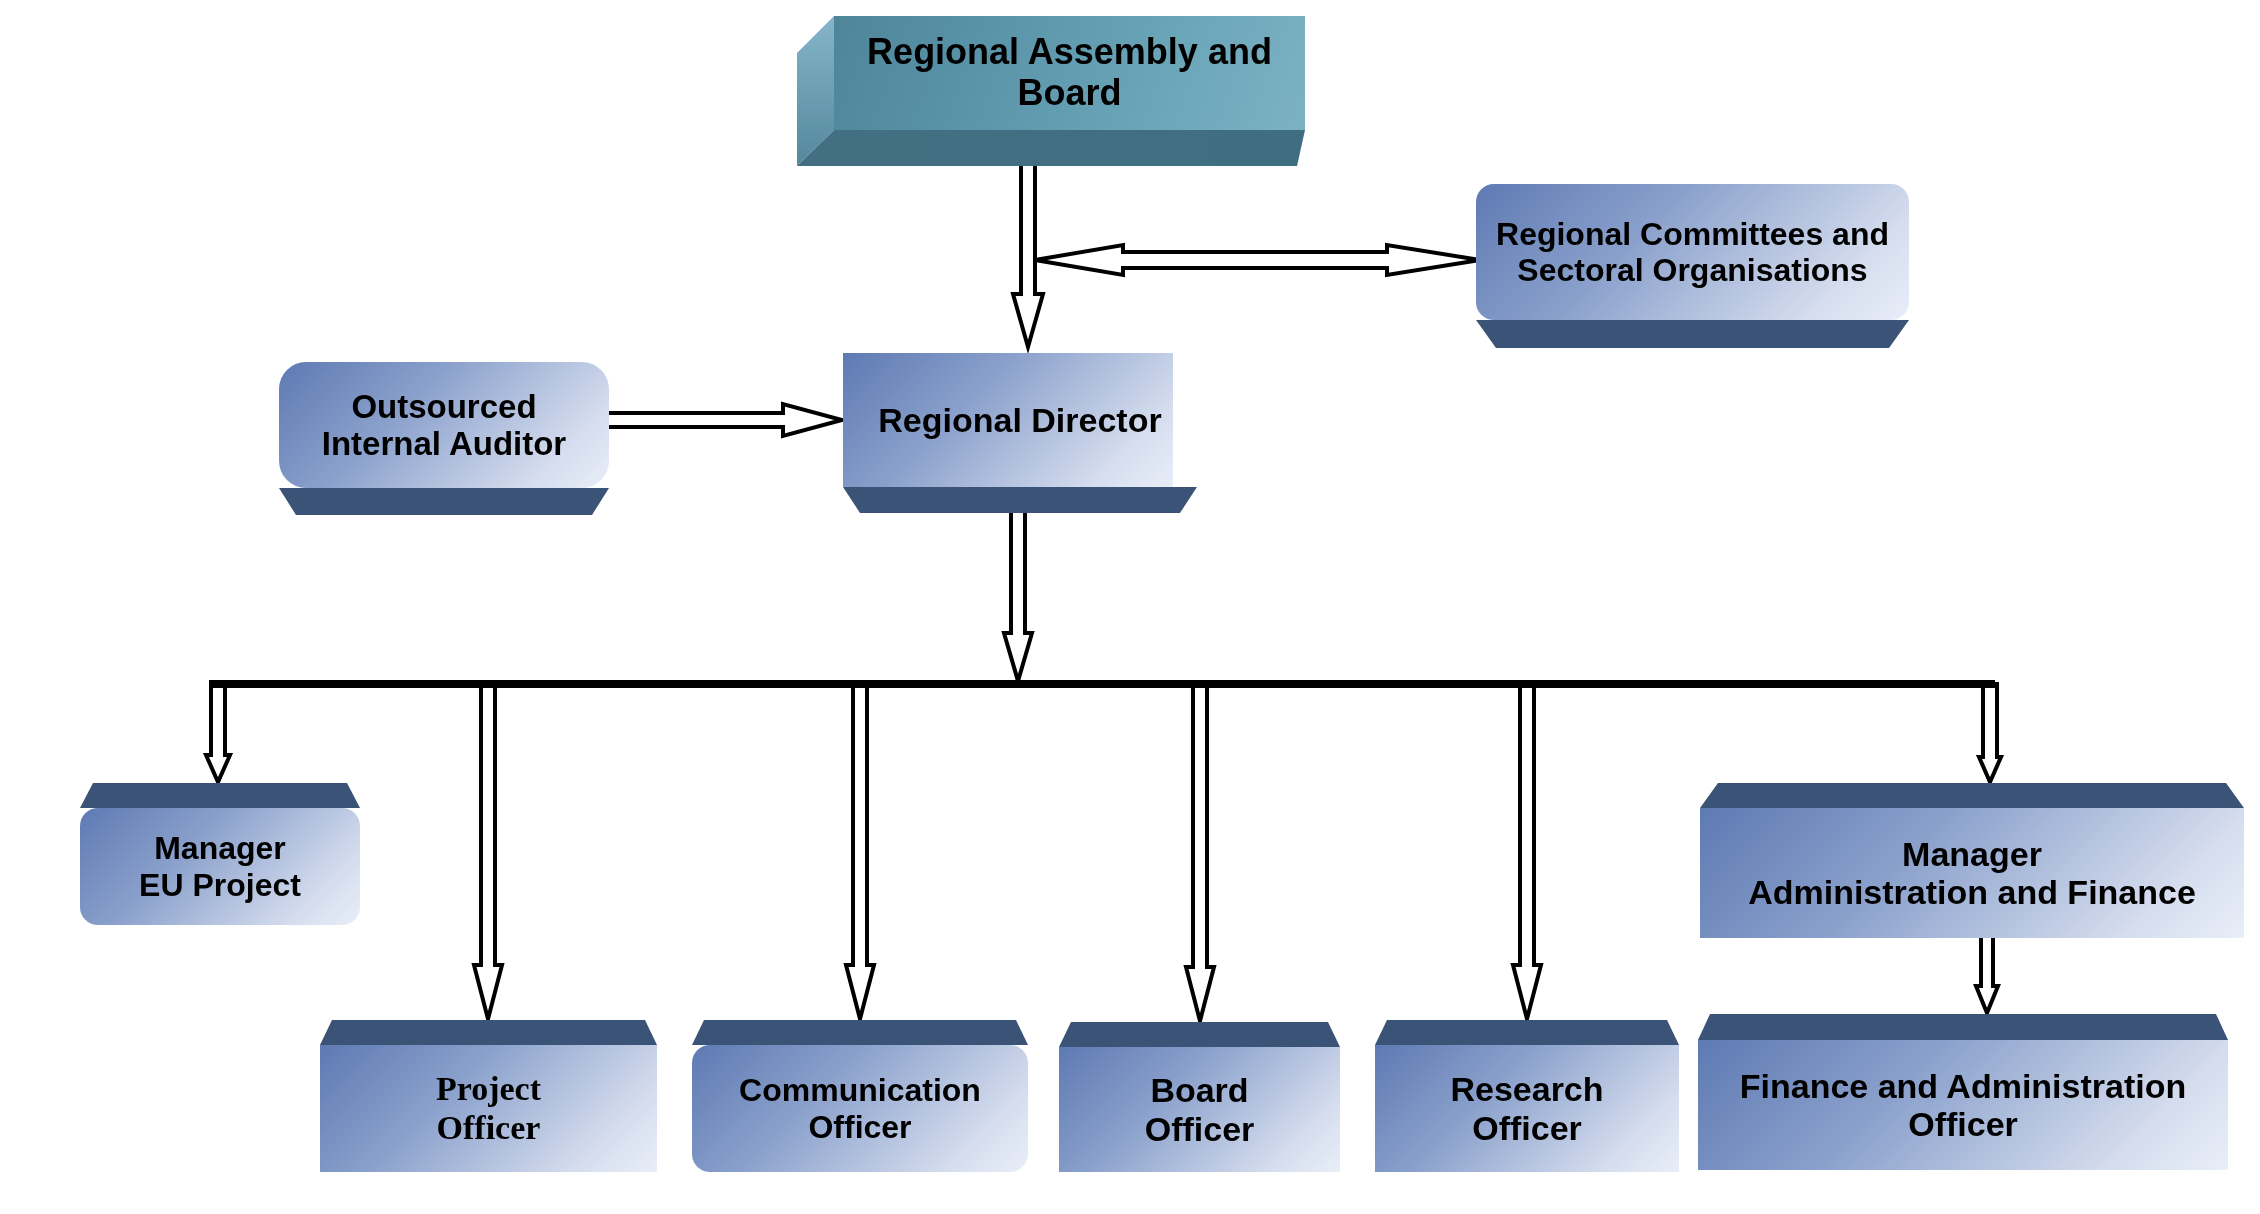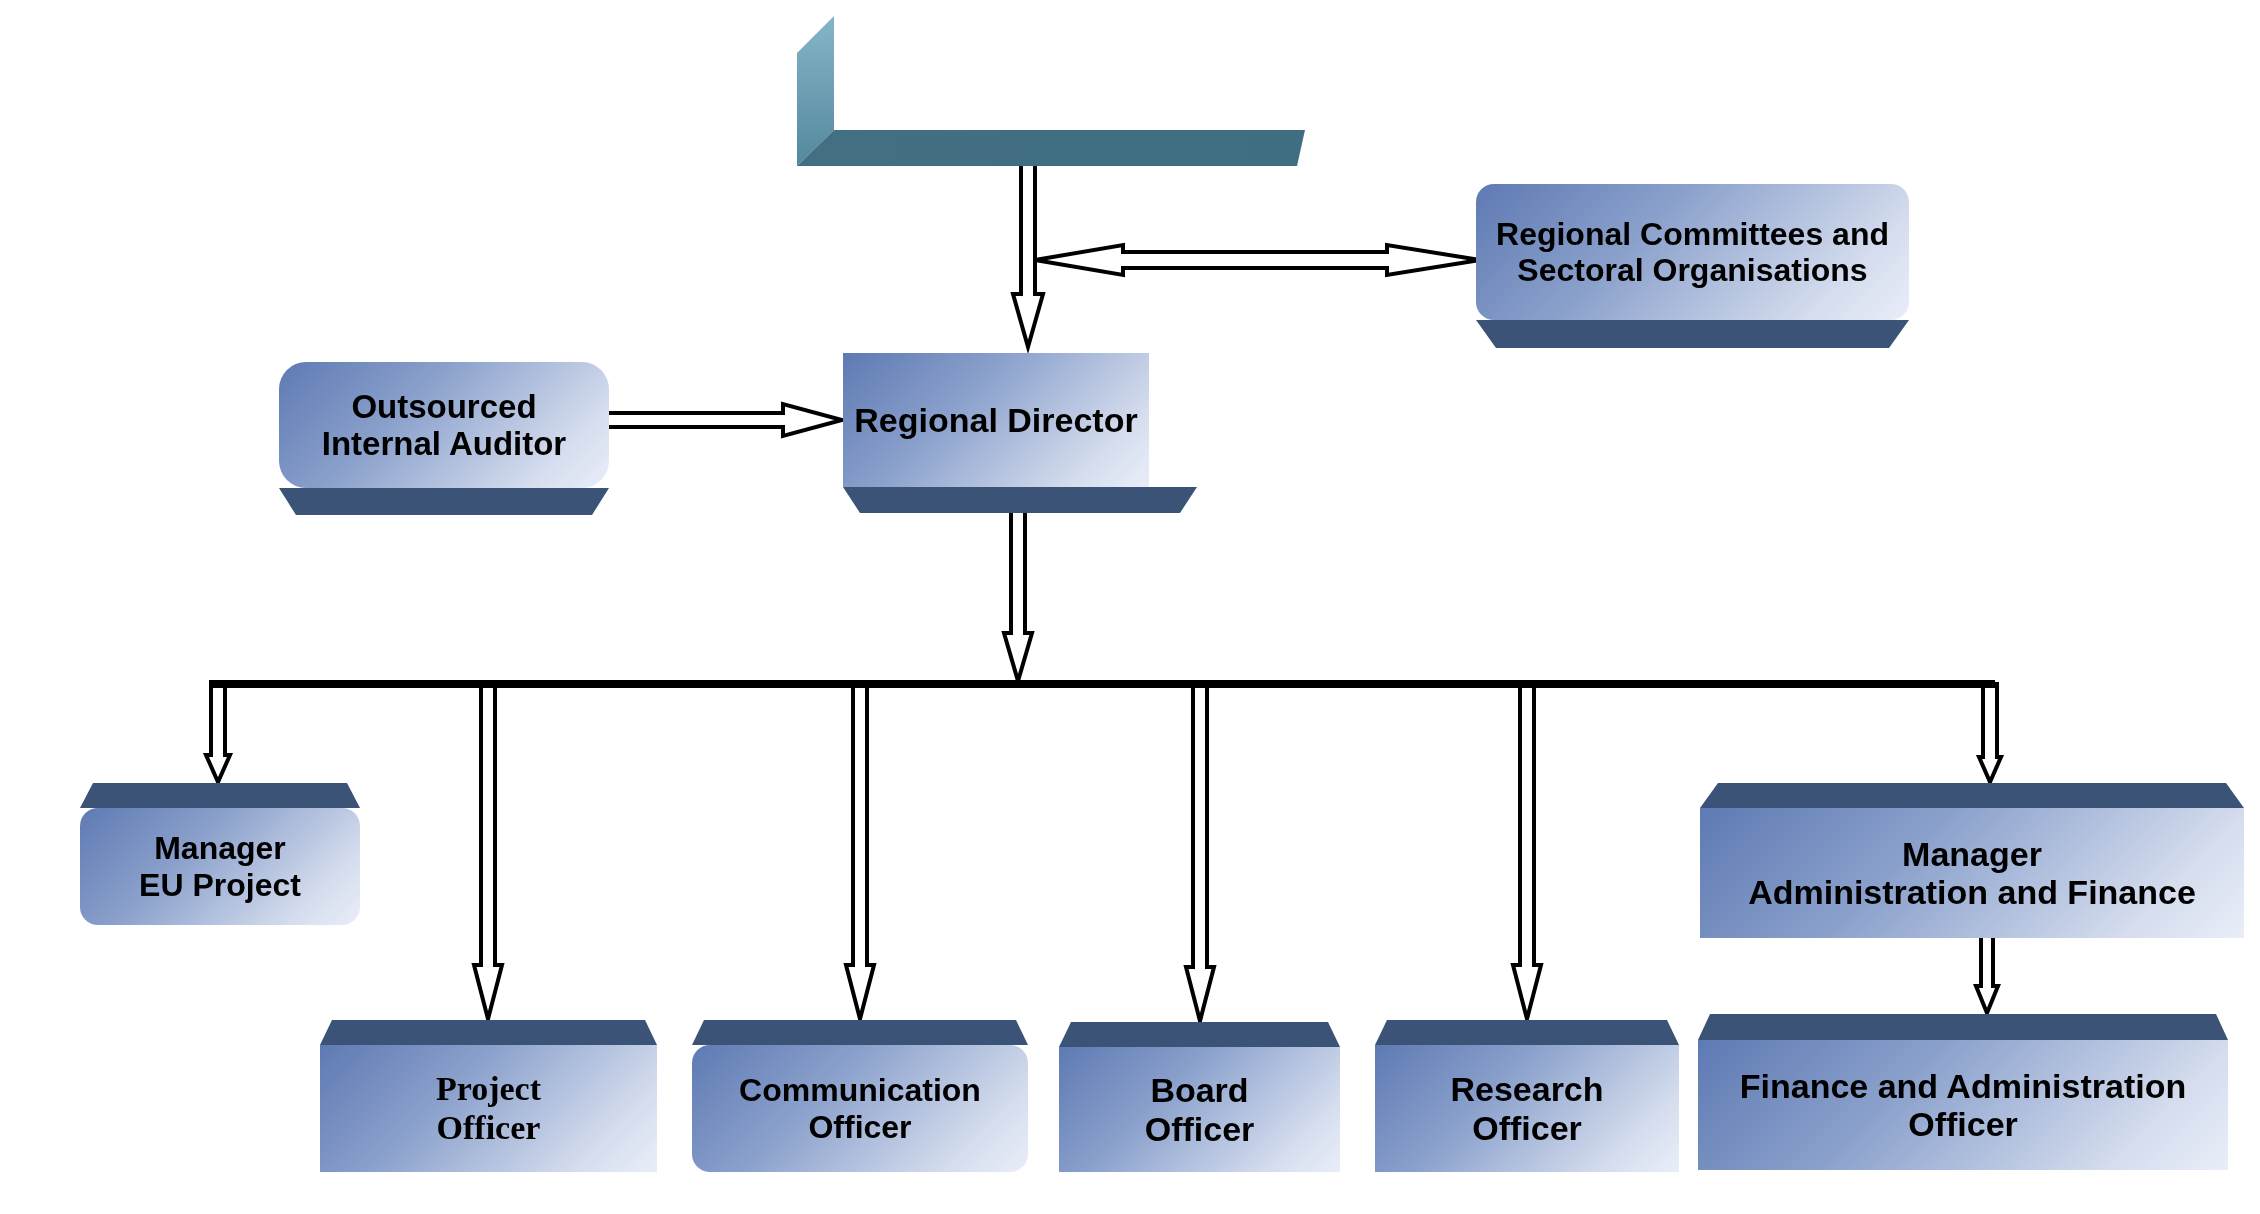--- a/index.html
+++ b/index.html
@@ -72,32 +72,36 @@
       <polygon class="ped" points="93,783 347,783 360,808 80,808"></polygon>
       <polygon class="ped" points="1718,783 2226,783 2244,808 1700,808"></polygon>
       <polygon class="ped" points="332,1020 645,1020 657,1045 320,1045"></polygon>
       <polygon class="ped" points="704,1020 1016,1020 1028,1045 692,1045"></polygon>
       <polygon class="ped" points="1071,1022 1328,1022 1340,1047 1059,1047"></polygon>
       <polygon class="ped" points="1387,1020 1667,1020 1679,1045 1375,1045"></polygon>
       <polygon class="ped" points="1710,1014 2216,1014 2228,1040 1698,1040"></polygon>
     </g>
   </svg>
 
+  <div class="box-face teal fs36" style="left:834px;top:16px;width:471px;height:114px;">
+    <span>Regional Assembly and
+Board</span>
+  </div>
 
   <div class="box-face fs32" style="left:1476px;top:184px;width:433px;height:136px;">
     <span>Regional Committees and
 Sectoral Organisations</span>
   </div>
 
   <div class="box-face fs33" style="left:279px;top:362px;width:330px;height:126px;border-radius:27px;">
     <span>Outsourced
 Internal Auditor</span>
   </div>
 
-  <div class="box-face fs34" style="left:843px;top:353px;width:306px;height:134px;">
+  <div class="box-face fs34" style="left:843px;top:353px;width:306px;height:134px;padding-left:24px;">
     <span>Regional Director</span>
   </div>
 
   <div class="box-face fs32" style="left:80px;top:808px;width:280px;height:117px;">
     <span>Manager
 EU Project</span>
   </div>
 
   <div class="box-face fs34" style="left:1700px;top:808px;width:544px;height:130px;">
     <span>Manager

